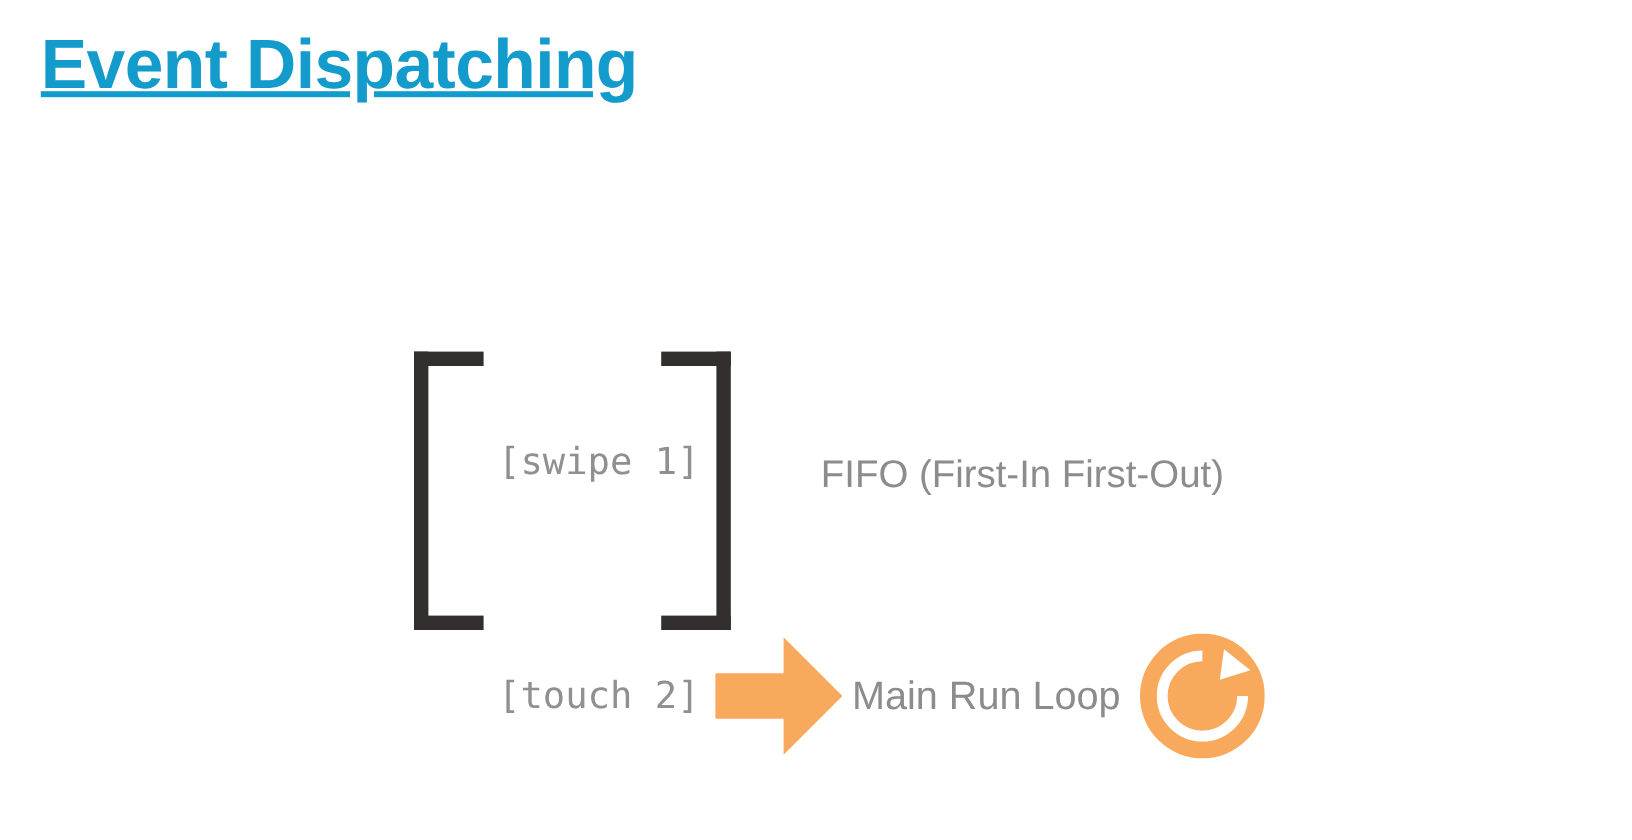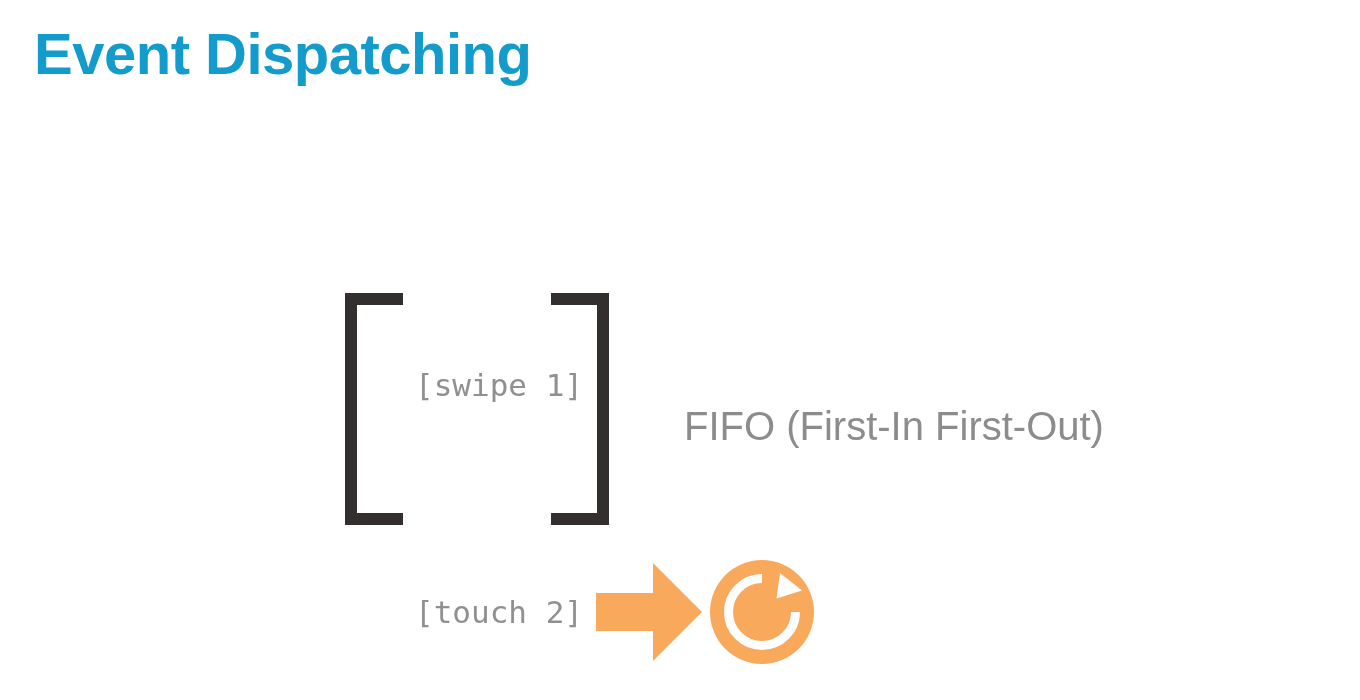--- a/index.html
+++ b/index.html
@@ -27,20 +27,21 @@
     position: absolute;
     left: 34px;
     top: 20px;
     font-family: "Liberation Sans", sans-serif;
     font-size: 58px;
     font-weight: bold;
     letter-spacing: -0.5px;
     color: #129BCB;
     line-height: 1.18;
     white-space: nowrap;
+    text-decoration: underline;
   }
 
   
   .queue-group {
     position: absolute;
     left: 345px;
     top: 293px;
     width: 264px;
     height: 232px;
   }
@@ -76,33 +77,33 @@
     line-height: 52px;
     color: #918F8F;
     white-space: pre;
     letter-spacing: 0px;
   }
 
   
   .fifo-caption {
     position: absolute;
     left: 684px;
-    top: 402px;
+    top: 376px;
     font-family: "Liberation Sans", sans-serif;
-    font-size: 40px;
+    font-size: 32px;
     color: #8D8C8C;
     white-space: nowrap;
     line-height: 1.2;
   }
 
   
   .dispatch-row {
     position: absolute;
     left: 415px;
-    top: 556px;
+    top: 524px;
     height: 112px;
     display: flex;
     align-items: center;
   }
 
   .dispatch-event {
     font-family: "DejaVu Sans Mono", "Liberation Mono", monospace;
     font-size: 31px;
     color: #918F8F;
     white-space: pre;
@@ -159,20 +160,21 @@
   <div class="dispatch-row">
 
     <div class="dispatch-event">[touch 2]</div>
 
     <div class="arrow-right">
       <svg width="106" height="98" viewBox="0 0 106 98" aria-hidden="true">
         <path d="M0 30 L57 30 L57 0 L106 49 L57 98 L57 68 L0 68 Z" fill="#F9A95C"></path>
       </svg>
     </div>
 
+    <div class="runloop-label">Main Run Loop</div>
 
     <div class="refresh-badge">
       <svg width="104" height="104" viewBox="0 0 104 104" aria-hidden="true">
         <circle cx="52" cy="52" r="52" fill="#F9A95C"></circle>
         <path d="M52 18.5
                  A 33.5 33.5 0 1 0 85.5 52" fill="none" stroke="#FFFFFF" stroke-width="9" stroke-linecap="butt"></path>
         <path d="M70 13 L92 30.5 L66.5 38.5 Z" fill="#FFFFFF"></path>
       </svg>
     </div>
   </div>

